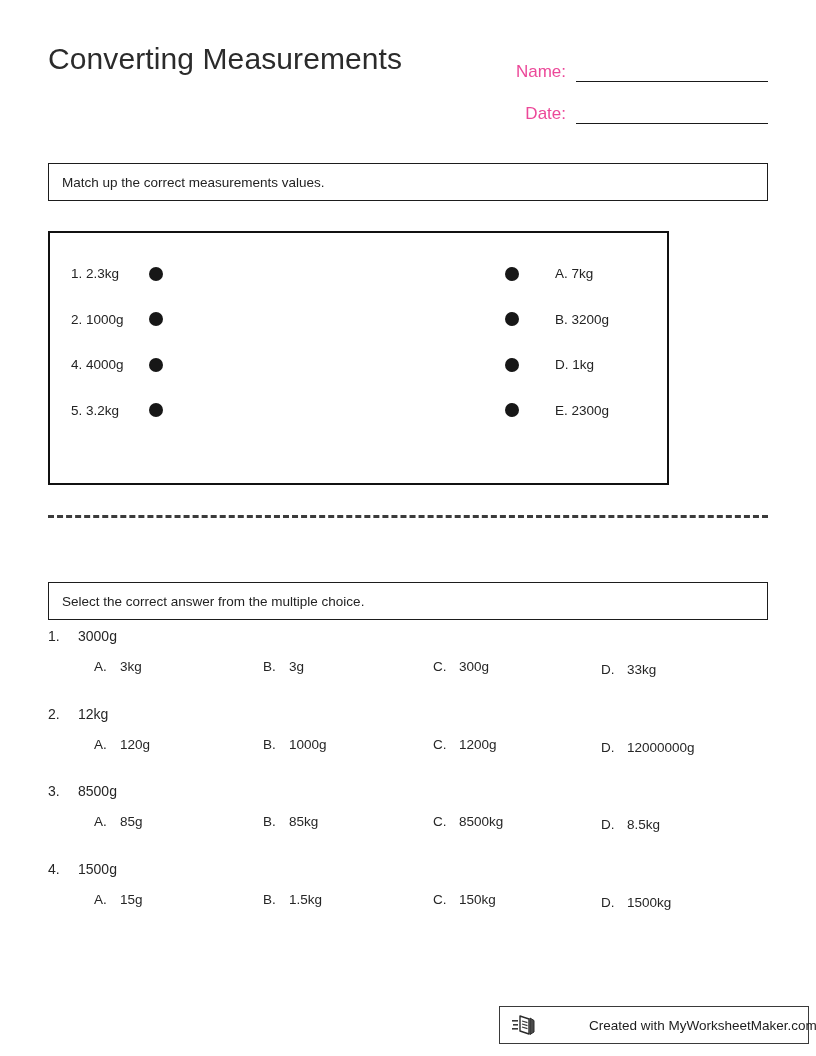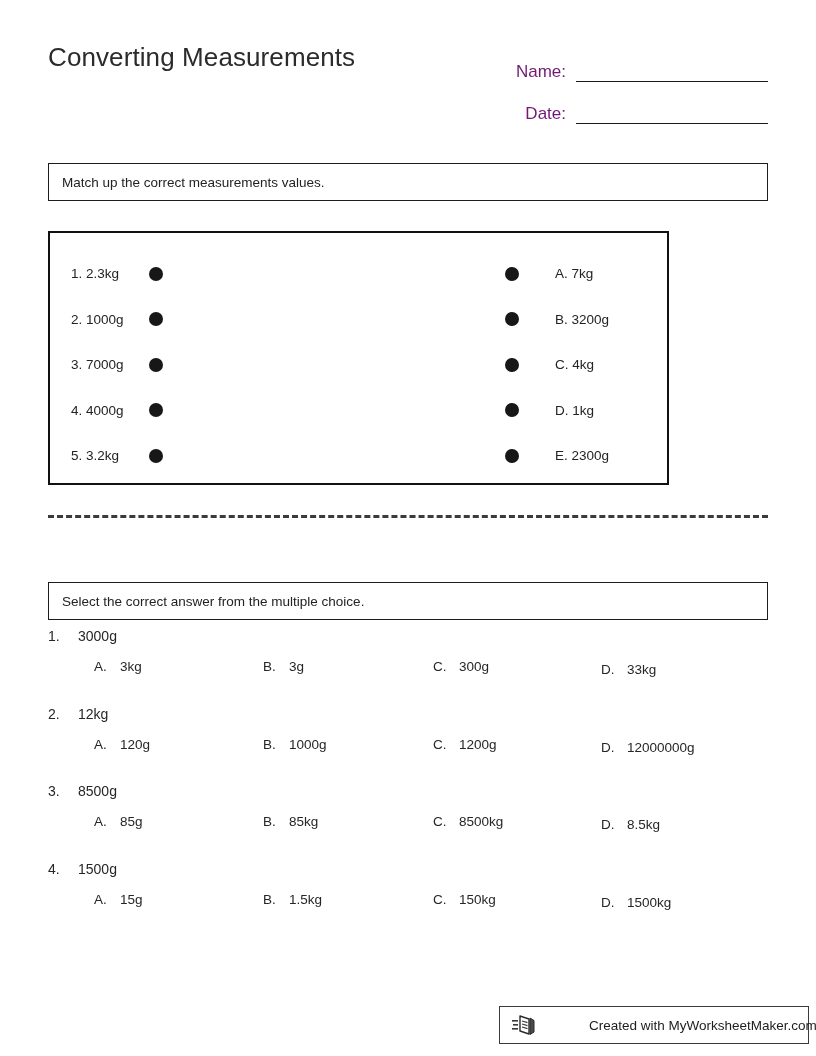--- a/index.html
+++ b/index.html
@@ -28,42 +28,42 @@
     position: absolute;
     left: 48px;
     top: 42px;
     right: 48px;
     height: 90px;
   }
   .worksheet-title {
     position: absolute;
     left: 0;
     top: 0;
-    font-size: 26px;
+    font-size: 30px;
     font-weight: 400;
     letter-spacing: 0.1px;
     color: #2b2b2b;
     white-space: nowrap;
   }
   .namedate {
     position: absolute;
     right: 0;
     top: 6px;
     width: 270px;
   }
   .nd-row {
     display: flex;
     align-items: flex-end;
     justify-content: flex-end;
     height: 34px;
     margin-bottom: 8px;
   }
   .nd-label {
     font-size: 17px;
-    color: #701a75;
+    color: #ec4899;
     padding-right: 10px;
     line-height: 20px;
   }
   .nd-line {
     width: 192px;
     border-bottom: 1.5px solid #1a1a1a;
     height: 20px;
   }
 
   
@@ -268,30 +268,20 @@
         <div class="left-group">
           <span class="match-label">2. 1000g</span>
           <span class="dot"></span>
         </div>
         <div class="right-group">
           <span class="dot"></span>
           <span class="match-label">B. 3200g</span>
         </div>
       </div>
 
-      <div class="match-row">
-        <div class="left-group">
-          <span class="match-label">3. 7000g</span>
-          <span class="dot"></span>
-        </div>
-        <div class="right-group">
-          <span class="dot"></span>
-          <span class="match-label">C. 4kg</span>
-        </div>
-      </div>
 
       <div class="match-row">
         <div class="left-group">
           <span class="match-label">4. 4000g</span>
           <span class="dot"></span>
         </div>
         <div class="right-group">
           <span class="dot"></span>
           <span class="match-label">D. 1kg</span>
         </div>

